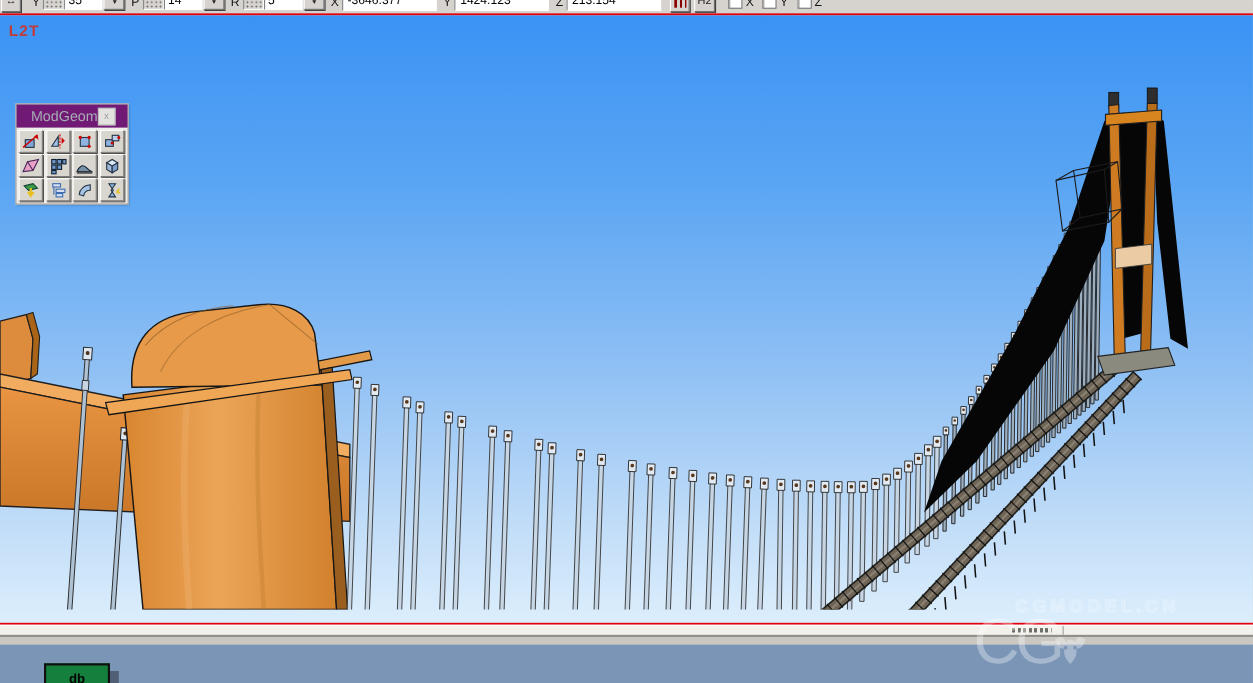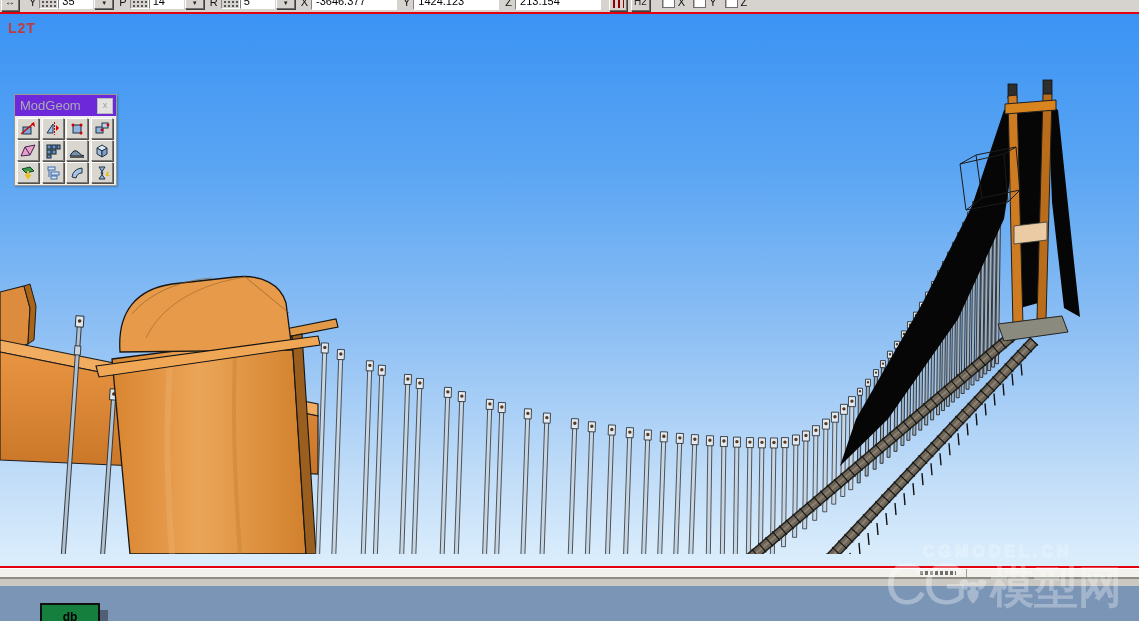--- a/index.html
+++ b/index.html
@@ -20,21 +20,21 @@
   .tb-cb-label{font-size:11px;color:#111;}
 
   
   .vp-border{height:2px;background:#E3000F;}
   .viewport{position:relative;height:552px;background:linear-gradient(#3B93F4 0%, #5AA5F3 28%, #8FC0F4 58%, #C3DEF8 85%, #DCEEFC 100%);overflow:hidden;}
   .scene{position:absolute;left:0;top:0;width:1139px;height:540px;}
   .vp-label{position:absolute;left:8px;top:6px;font-size:14px;font-weight:bold;letter-spacing:1px;color:#C23B3B;}
 
   
   .palette{position:absolute;left:14px;top:80px;width:101px;background:#EFEEEA;border:1px solid #9A9A9A;box-shadow:1px 1px 2px rgba(0,0,0,.25);}
-  .palette-title{display:flex;justify-content:space-between;align-items:center;height:21px;padding:0 3px 0 5px;background:#6d28d9;}
+  .palette-title{display:flex;justify-content:center;align-items:center;height:21px;padding:0 3px 0 5px;background:#701a75;}
   .palette-title-text{font-size:13px;color:#A8ADB4;}
   .palette-close{width:14px;height:14px;background:#E4E2DE;border:1px solid #BCBCBC;color:#9AA0A8;font-size:9px;line-height:12px;text-align:center;cursor:default;}
   .palette-grid{display:grid;grid-template-columns:repeat(4,1fr);gap:1px;padding:2px;}
   .tool-btn{width:22px;height:21px;background:#D9D6CF;border:1px solid;border-color:#FFF #7A7A7A #7A7A7A #FFF;box-shadow:1px 1px 0 #55504A;display:flex;align-items:center;justify-content:center;padding:0;}
 
   
   .statusbar{position:relative;height:8px;background:#F3F1EC;border-top:1px solid #fff;}
   .grip{position:absolute;left:920px;top:2px;width:36px;height:4px;background:repeating-linear-gradient(90deg,#6E6E68 0 3px,transparent 3px 5px);}
   .status-sep{position:absolute;left:966px;top:0;width:1px;height:8px;background:#A0A098;}
   .divider{height:7px;background:#CBC8C2;border-top:2px solid #8E8E86;}
@@ -695,17 +695,16 @@
 
   <div class="watermark">
     <div class="wm-url">CGMODEL.CN</div>
     <div class="wm-row">
       <span class="wm-cg">CG</span>
       <svg class="wm-bull" width="34" height="34" viewBox="0 0 32 32">
         <path d="M3,6 Q10,1 12,8 Q16,4 20,8 Q22,1 29,6 Q27,14 21,14 Q23,20 16,27 Q9,20 11,14 Q5,14 3,6 Z" fill="rgba(255,255,255,.6)"></path>
         <circle cx="12" cy="13" r="1.6" fill="#7B95B6"></circle>
         <circle cx="20" cy="13" r="1.6" fill="#7B95B6"></circle>
       </svg>
-      <span class="wm-cn">模型网</span>
     </div>
   </div>
 
 </div>
 
 </body></html>

